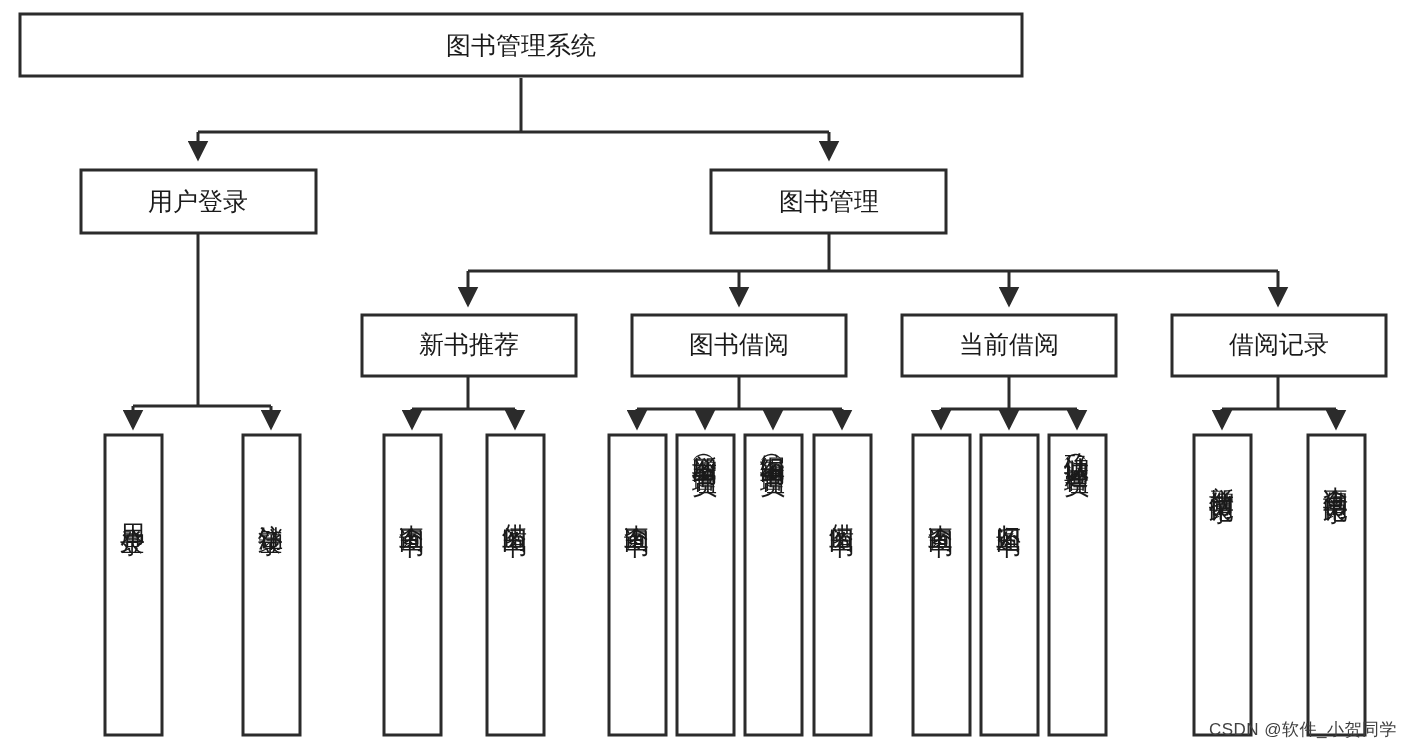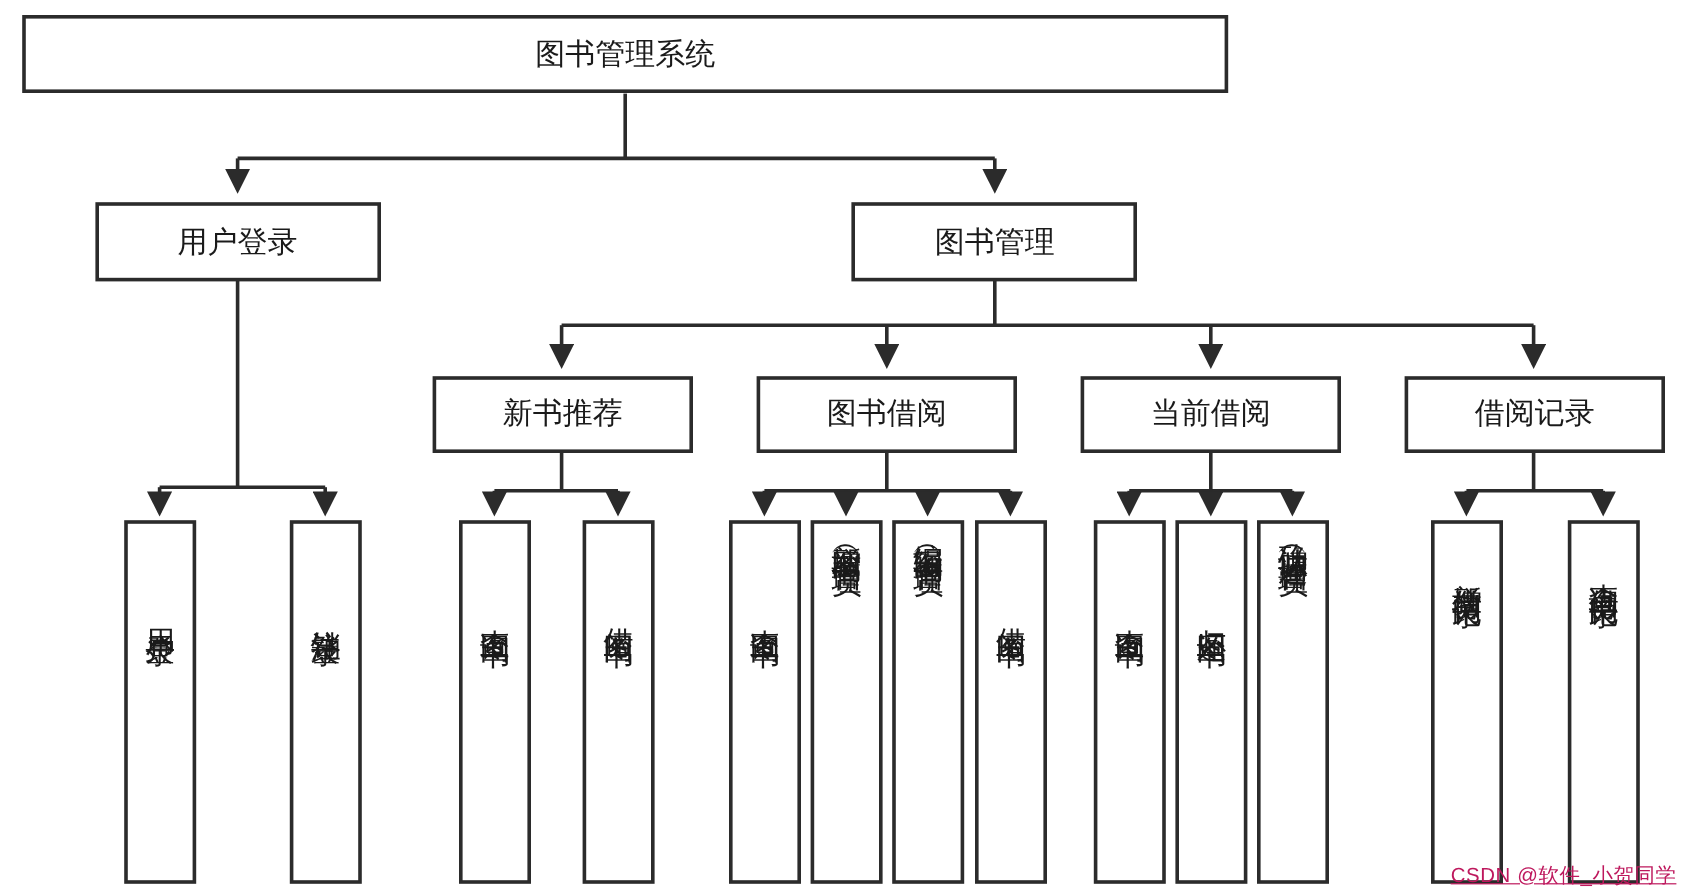--- a/index.html
+++ b/index.html
@@ -54,25 +54,24 @@
   .arrow-head {
     fill: #2b2b2b;
     stroke: none;
   }
   .watermark {
     position: absolute;
     right: 8px;
     bottom: 6px;
     font-family: "Liberation Sans", "DejaVu Sans", sans-serif;
     font-size: 17px;
-    color: #be185d;
+    color: #404040;
     letter-spacing: 0.5px;
     user-select: none;
     pointer-events: none;
-    text-decoration: underline;
   }
 </style>
 </head>
 <body>
 
 <div id="stage">
 
   <svg id="diagram" viewBox="0 0 1405 747" xmlns="http://www.w3.org/2000/svg">
 
     <defs>

